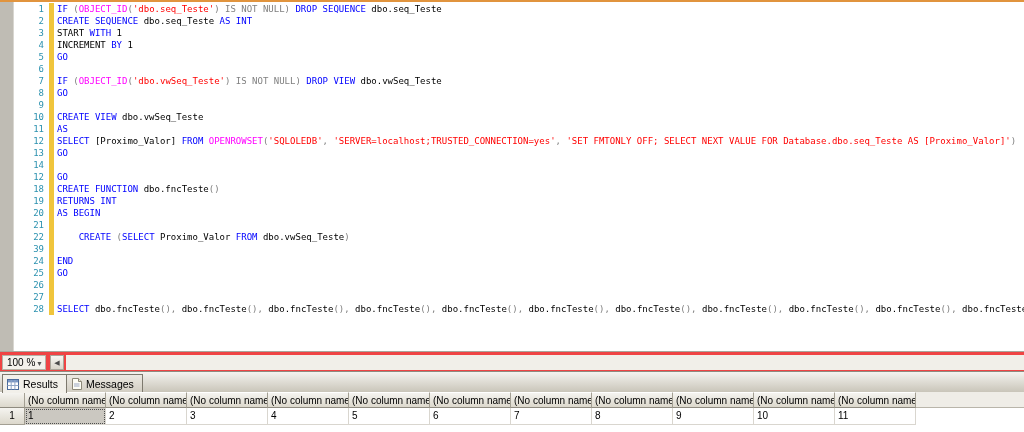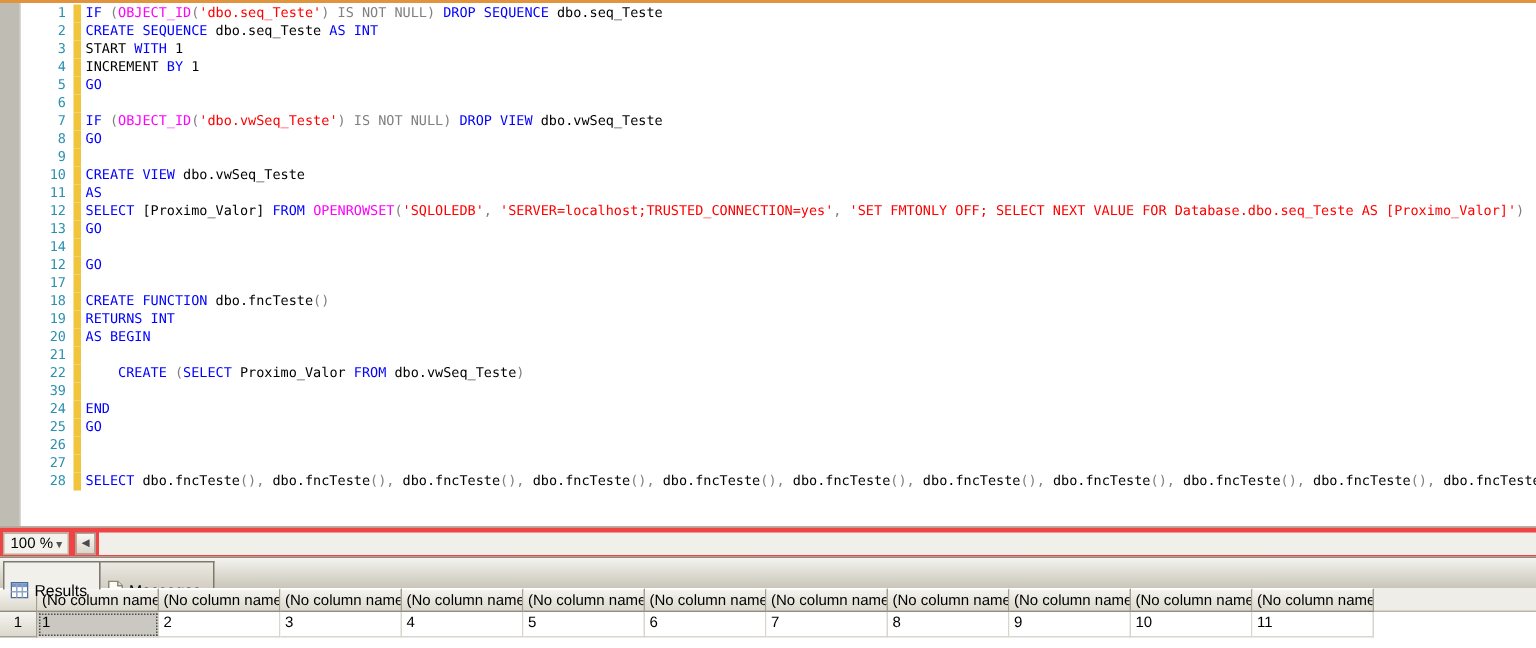--- a/index.html
+++ b/index.html
@@ -27,21 +27,21 @@
               color:#000;padding-left:4px;cursor:default;}
   .zoom-combo .dd{position:absolute;right:2px;top:1px;font-size:7px;color:#555;}
   .hscroll-left{position:absolute;left:50px;top:3px;width:14px;height:15px;background:linear-gradient(#f8f7f3,#d9d5ca);
                 border:1px solid #a9a59a;box-sizing:border-box;text-align:center;font-size:7px;line-height:13px;color:#4a4a4a;}
   .hscroll-track{position:absolute;left:66px;top:3px;right:0;height:15px;background:#f1efe9;}
 
   
   .tabbar{position:absolute;left:0;top:371px;width:1024px;height:21px;
           background:linear-gradient(#f4f3ef,#c9c5b9);border-top:1px solid #8f8b80;box-sizing:border-box;}
   .tab{position:absolute;top:2px;height:18px;box-sizing:border-box;border:1px solid #7d796e;border-bottom:none;
-       font:10.5px/16px "Liberation Sans",sans-serif;color:#000;padding:11px 8px 0 4px;cursor:default;}
+       font:10.5px/16px "Liberation Sans",sans-serif;color:#000;padding:1px 8px 0 4px;cursor:default;}
   .tab .tabicon{display:inline-block;vertical-align:-2px;margin-right:4px;}
   .tab.active{left:2px;background:#f2f0ea;z-index:2;height:19px;}
   .tab.inactive{left:66px;background:linear-gradient(#ece9e2,#d2cec3);}
 
   
   .grid{position:absolute;left:0;top:392px;width:1024px;height:40px;background:#fff;}
   .gridrow{position:absolute;left:0;white-space:nowrap;font:10px/15px "Liberation Sans",sans-serif;}
   .hdr-row{top:0;height:16px;}
   .data-row{top:16px;height:17px;}
   .cell{display:inline-block;vertical-align:top;box-sizing:border-box;overflow:hidden;}
@@ -74,21 +74,20 @@
         <div class="line"><span class="ln">6</span><span class="chbar"></span><span class="codetext"></span></div>
         <div class="line"><span class="ln">7</span><span class="chbar"></span><span class="codetext"><span class="tk-k">IF</span><span class="tk-g"> (</span><span class="tk-f">OBJECT_ID</span><span class="tk-g">(</span><span class="tk-s">'dbo.vwSeq_Teste'</span><span class="tk-g">) IS NOT NULL) </span><span class="tk-k">DROP VIEW</span><span class="tk-d"> dbo.vwSeq_Teste</span></span></div>
         <div class="line"><span class="ln">8</span><span class="chbar"></span><span class="codetext"><span class="tk-k">GO</span></span></div>
         <div class="line"><span class="ln">9</span><span class="chbar"></span><span class="codetext"></span></div>
         <div class="line"><span class="ln">10</span><span class="chbar"></span><span class="codetext"><span class="tk-k">CREATE VIEW</span><span class="tk-d"> dbo.vwSeq_Teste</span></span></div>
         <div class="line"><span class="ln">11</span><span class="chbar"></span><span class="codetext"><span class="tk-k">AS</span></span></div>
         <div class="line"><span class="ln">12</span><span class="chbar"></span><span class="codetext"><span class="tk-k">SELECT</span><span class="tk-d"> [Proximo_Valor] </span><span class="tk-k">FROM</span><span class="tk-d"> </span><span class="tk-f">OPENROWSET</span><span class="tk-g">(</span><span class="tk-s">'SQLOLEDB'</span><span class="tk-g">, </span><span class="tk-s">'SERVER=localhost;TRUSTED_CONNECTION=yes'</span><span class="tk-g">, </span><span class="tk-s">'SET FMTONLY OFF; SELECT NEXT VALUE FOR Database.dbo.seq_Teste AS [Proximo_Valor]'</span><span class="tk-g">)</span></span></div>
         <div class="line"><span class="ln">13</span><span class="chbar"></span><span class="codetext"><span class="tk-k">GO</span></span></div>
         <div class="line"><span class="ln">14</span><span class="chbar"></span><span class="codetext"></span></div>
         <div class="line"><span class="ln">12</span><span class="chbar"></span><span class="codetext"><span class="tk-k">GO</span></span></div>
-        <div class="line"><span class="ln">17</span><span class="chbar"></span><span class="codetext"></span></div>
         <div class="line"><span class="ln">18</span><span class="chbar"></span><span class="codetext"><span class="tk-k">CREATE FUNCTION</span><span class="tk-d"> dbo.fncTeste</span><span class="tk-g">()</span></span></div>
         <div class="line"><span class="ln">19</span><span class="chbar"></span><span class="codetext"><span class="tk-k">RETURNS INT</span></span></div>
         <div class="line"><span class="ln">20</span><span class="chbar"></span><span class="codetext"><span class="tk-k">AS BEGIN</span></span></div>
         <div class="line"><span class="ln">21</span><span class="chbar"></span><span class="codetext"></span></div>
         <div class="line"><span class="ln">22</span><span class="chbar"></span><span class="codetext"><span class="tk-d">    </span><span class="tk-k">CREATE</span><span class="tk-g"> (</span><span class="tk-k">SELECT</span><span class="tk-d"> Proximo_Valor </span><span class="tk-k">FROM</span><span class="tk-d"> dbo.vwSeq_Teste</span><span class="tk-g">)</span></span></div>
         <div class="line"><span class="ln">39</span><span class="chbar"></span><span class="codetext"></span></div>
         <div class="line"><span class="ln">24</span><span class="chbar"></span><span class="codetext"><span class="tk-k">END</span></span></div>
         <div class="line"><span class="ln">25</span><span class="chbar"></span><span class="codetext"><span class="tk-k">GO</span></span></div>
         <div class="line"><span class="ln">26</span><span class="chbar"></span><span class="codetext"></span></div>
         <div class="line"><span class="ln">27</span><span class="chbar"></span><span class="codetext"></span></div>

